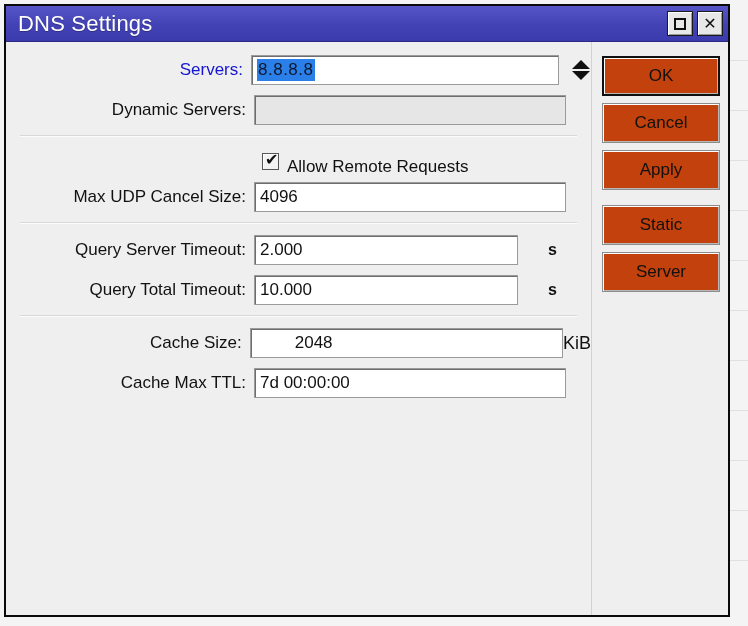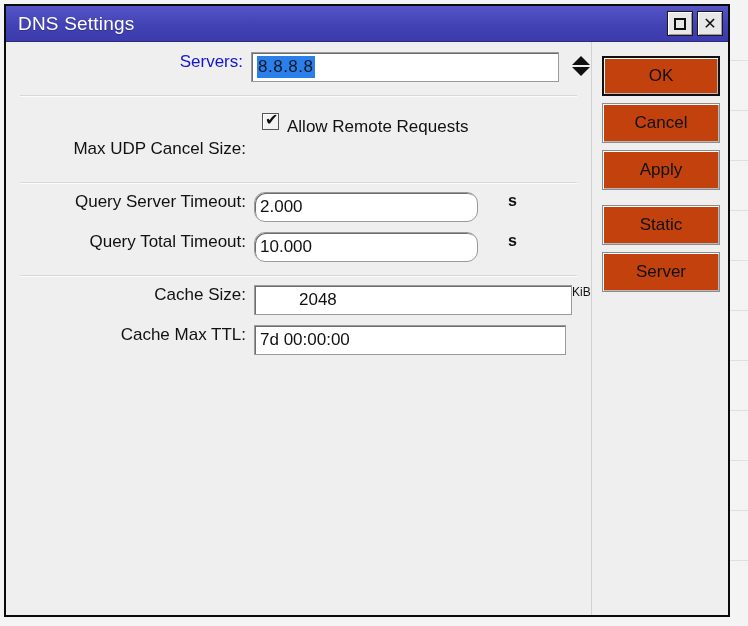--- a/index.html
+++ b/index.html
@@ -49,21 +49,21 @@
     background: linear-gradient(to bottom, #5555c8 0%, #4242b4 55%, #3b3bad 100%);
     display: flex;
     align-items: center;
     padding: 0 5px 0 12px;
     box-sizing: border-box;
     flex: none;
     border-bottom: 1px solid #2a2a80;
   }
   .title-text {
     color: #ffffff;
-    font-size: 19px;
+    font-size: 22px;
     letter-spacing: 0.2px;
     flex: 1;
     text-shadow: 0 1px 0 rgba(0,0,0,0.25);
   }
   .title-buttons {
     display: flex;
     gap: 4px;
   }
   .title-btn {
     width: 26px;
@@ -108,21 +108,21 @@
 
   .sidebar {
     flex: 1;
     padding: 14px 0 0 10px;
     box-sizing: border-box;
   }
 
   
   .row {
     display: flex;
-    align-items: flex-start;
+    align-items: center;
     height: 36px;
     margin-bottom: 4px;
   }
   .label {
     width: 248px;
     text-align: right;
     padding-right: 8px;
     box-sizing: border-box;
     font-size: 17px;
     color: #111111;
@@ -140,21 +140,21 @@
     box-sizing: border-box;
     font-size: 17px;
     color: #111111;
     display: flex;
     align-items: center;
     padding: 0 5px;
     overflow: hidden;
     white-space: nowrap;
   }
   .field.wide { width: 312px; }
-  .field.mid  { width: 224px; border-radius: 11px; }
+  .field.mid  { width: 264px; }
   .field.cache { width: 318px; padding-left: 44px; }
   .field.readonly {
     background: #e6e6e6;
     color: #2a2a2a;
   }
   .sel {
     background: #2a7fe8;
     color: #0f172a;
     padding: 1px 1px;
     letter-spacing: 0.5px;
@@ -185,21 +185,21 @@
 
   .unit {
     margin-left: 30px;
     font-size: 16px;
     font-weight: bold;
     color: #111111;
   }
   .unit.kib {
     margin-left: 0;
     font-weight: normal;
-    font-size: 12px;
+    font-size: 18px;
   }
 
   .sep {
     height: 1px;
     background: #d8d8d8;
     border-bottom: 1px solid #fcfcfc;
     margin: 7px 14px 8px 14px;
   }
 
   
@@ -296,32 +296,41 @@
         <div class="label link">Servers:</div>
         <div class="field wide">
           <span class="sel" title="8.8.8.8">8.8.8.8</span>
         </div>
         <div class="spinner">
           <div class="tri-up"></div>
           <div class="tri-down"></div>
         </div>
       </div>
 
+      <div class="row">
+        <div class="label">Dynamic Servers:</div>
+        <div class="field wide readonly">
+          <span></span>
+        </div>
+      </div>
 
       <div class="sep"></div>
 
       <div class="check-row">
         <div class="checkbox">
           <span class="tick">✔</span>
         </div>
         <div class="check-label">Allow Remote Requests</div>
       </div>
 
       <div class="row">
         <div class="label">Max UDP Cancel Size:</div>
+        <div class="field wide">
+          <span>4096</span>
+        </div>
       </div>
 
       <div class="sep"></div>
 
       <div class="row">
         <div class="label">Query Server Timeout:</div>
         <div class="field mid">
           <span>2.000</span>
         </div>
         <div class="unit">s</div>

